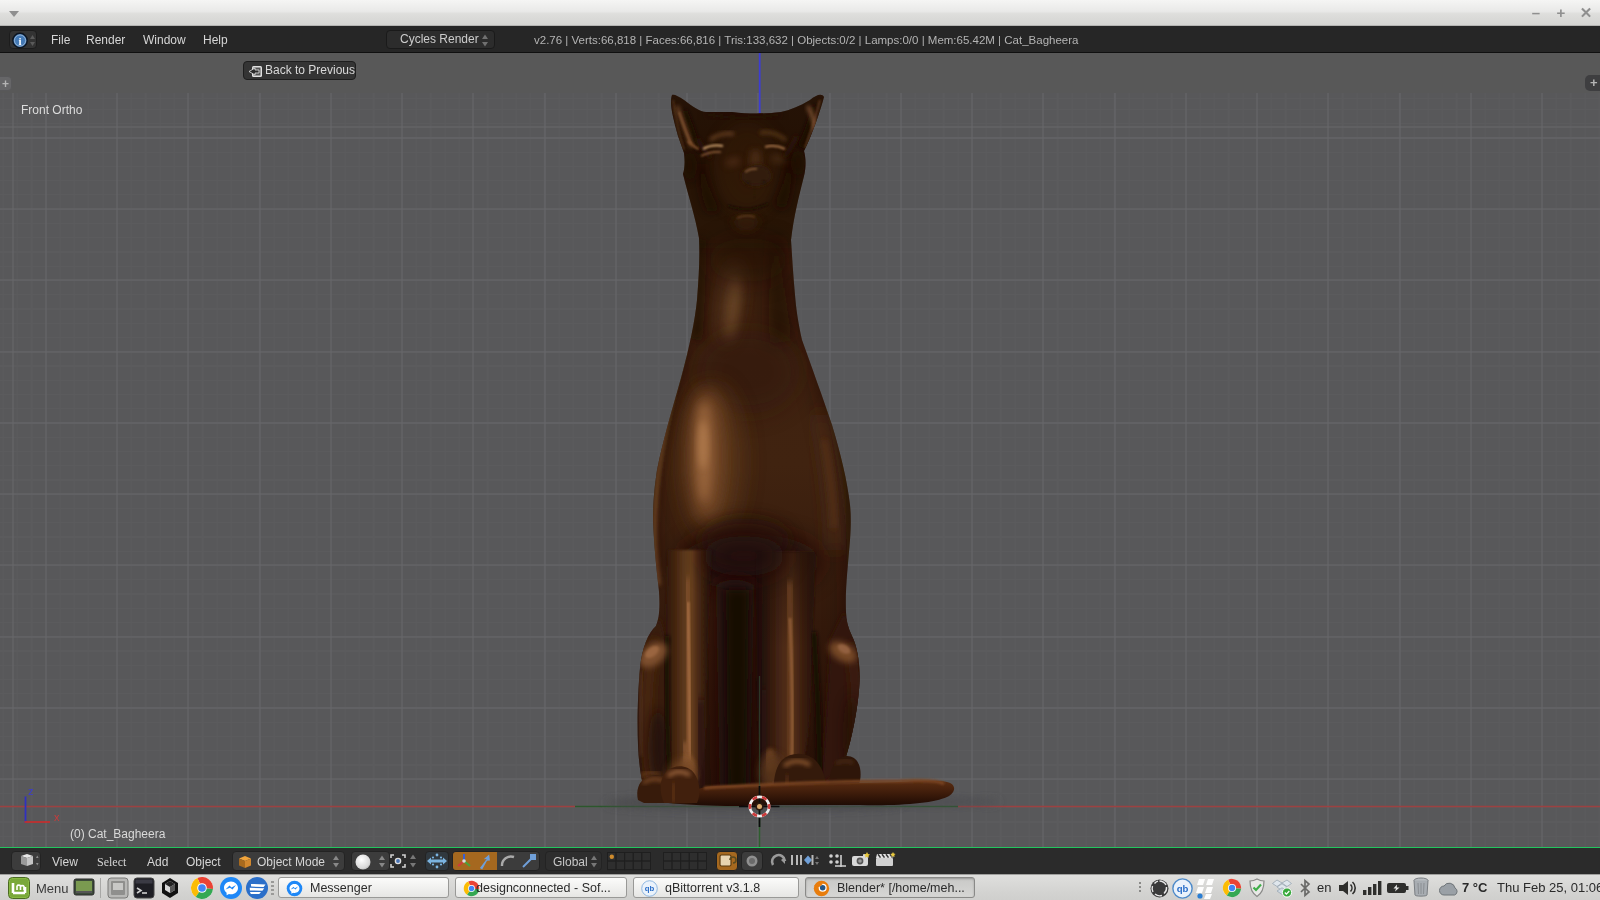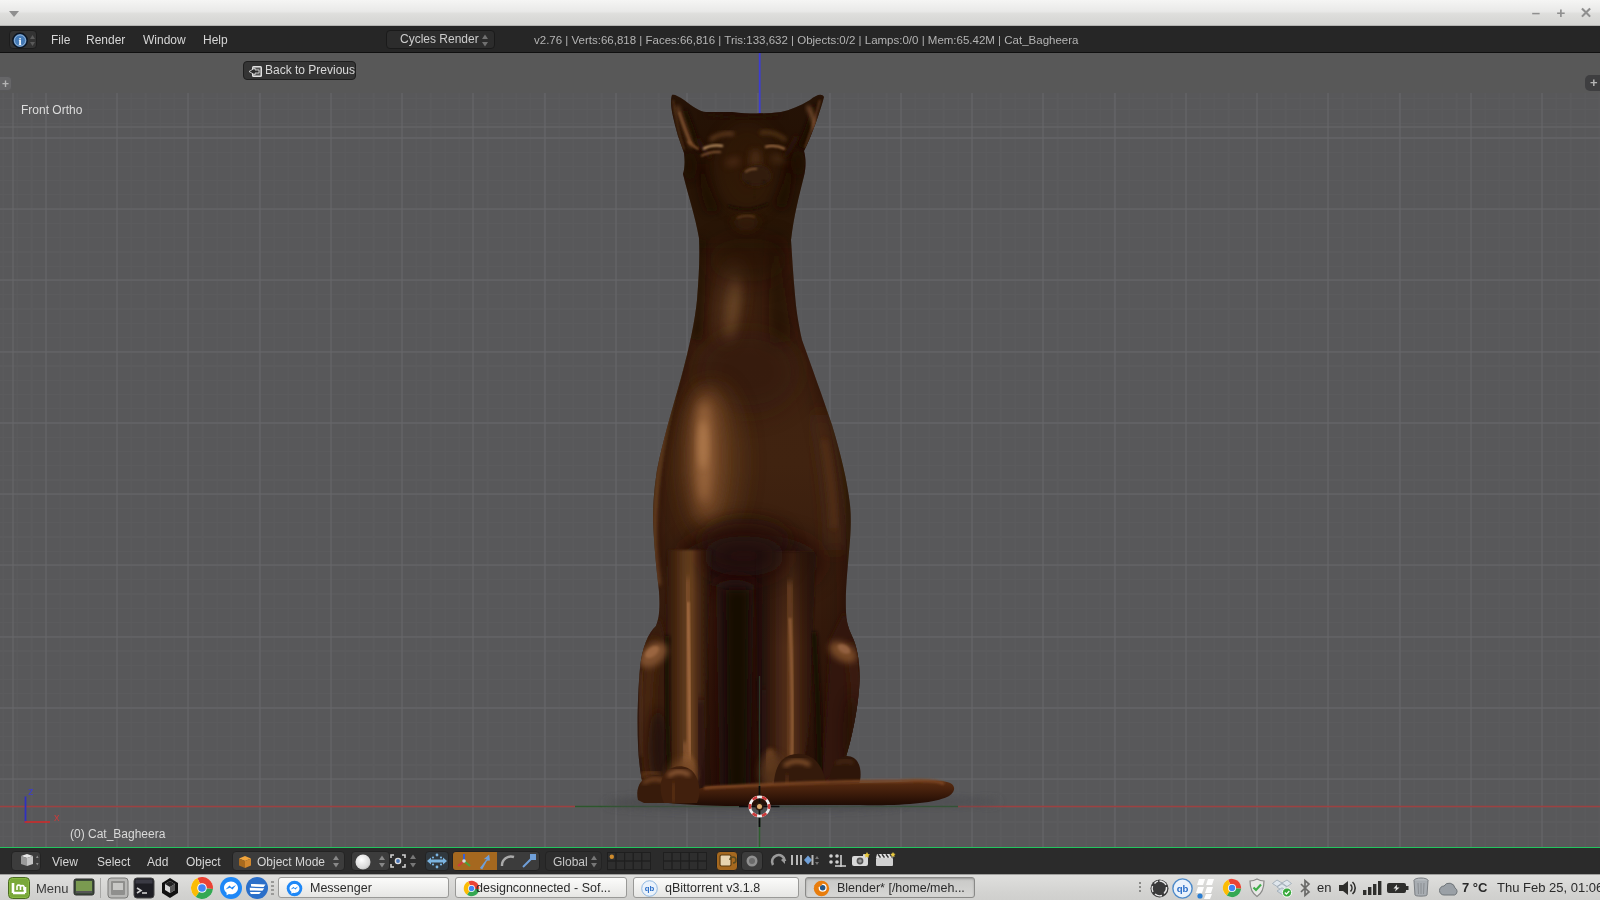--- a/index.html
+++ b/index.html
@@ -419,21 +419,21 @@
   <div class="hbtn" style="left:11px; top:3px; width:30px; height:20px;">
     <svg width="28" height="18" viewBox="0 0 28 18" style="position:absolute;left:1px;top:0;">
       <path d="M 8,4 L 14,2 L 20,4 L 14,6 Z" fill="#e8e8e8"></path>
       <path d="M 8,4 L 14,6 L 14,14 L 8,12 Z" fill="#9a9a9a"></path>
       <path d="M 20,4 L 14,6 L 14,14 L 20,12 Z" fill="#c4c4c4"></path>
       <path d="M 23,6 l 2.6,0 l -1.3,-2.6 Z" fill="#8a8a8a"></path>
       <path d="M 23,11 l 2.6,0 l -1.3,2.6 Z" fill="#8a8a8a"></path>
     </svg>
   </div>
   <div class="hitem" style="left:52px;">View</div>
-  <div class="hitem" style="left:97px;">Select</div>
+  <div class="hitem" style="left:97px;font-family:Liberation Serif, serif;">Select</div>
   <div class="hitem" style="left:147px;">Add</div>
   <div class="hitem" style="left:186px;">Object</div>
 
   <div class="hbtn" style="left:232px; top:3px; width:113px; height:20px;">
     <svg width="16" height="16" viewBox="0 0 16 16" style="position:absolute;left:4px;top:2px;">
       <path d="M 2,4.5 L 8,2 L 14,4.5 L 8,7 Z" fill="#f0a43c"></path>
       <path d="M 2,4.5 L 8,7 L 8,14 L 2,11.5 Z" fill="#a86a1e"></path>
       <path d="M 14,4.5 L 8,7 L 8,14 L 14,11.5 Z" fill="#d2882e"></path>
     </svg>
     <span style="position:absolute;left:24px;top:3px;">Object Mode</span>

